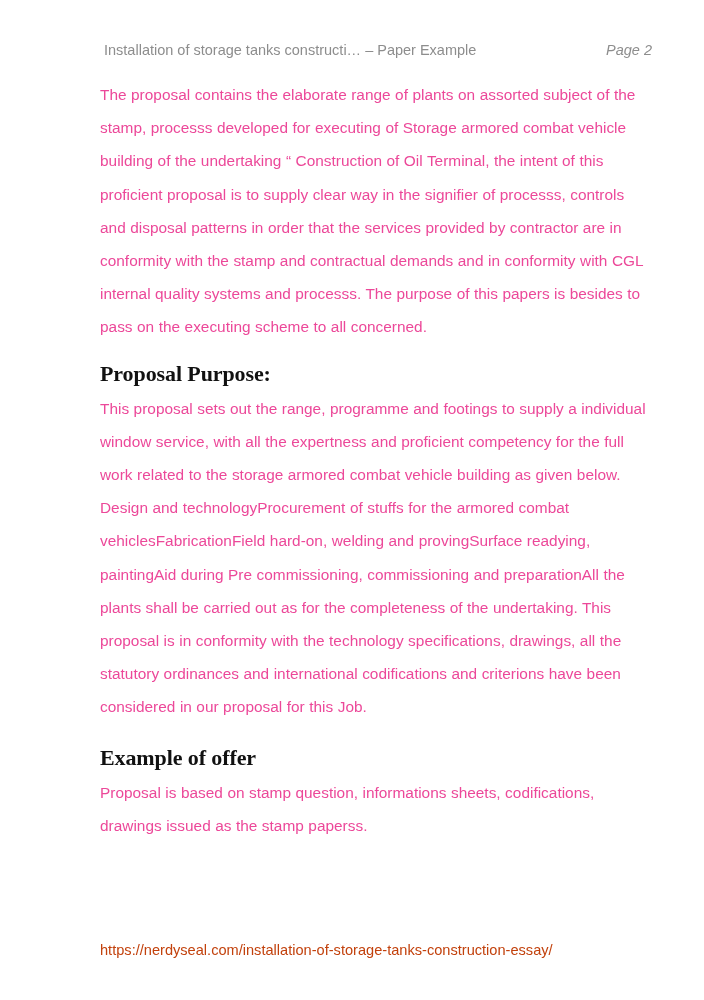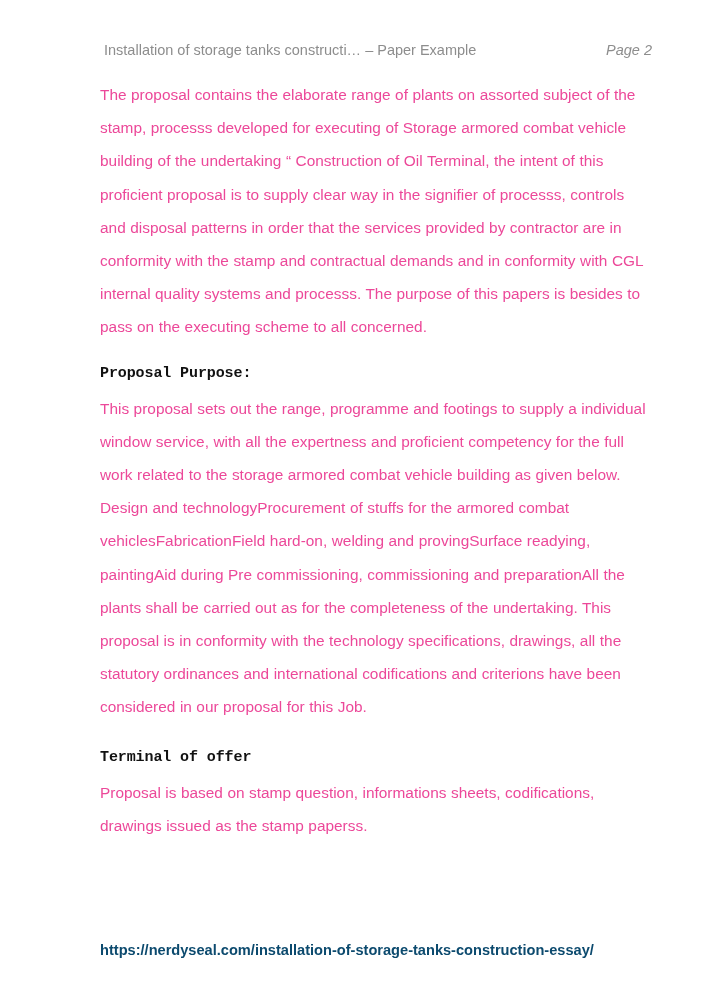--- a/index.html
+++ b/index.html
@@ -61,43 +61,42 @@
     color: #ec4899;
     font-size: 15.4px;
     line-height: 33.2px;
     text-align: left;
     word-spacing: 0.2px;
     letter-spacing: 0.01px;
   }
 
   h2.section-heading {
     margin: 0;
-    font-family: Liberation Mono, monospace;
+    font-family: Liberation Serif, serif;
     font-weight: bold;
     color: #111111;
-    font-size: 15px;
+    font-size: 22px;
     line-height: 26px;
     letter-spacing: -0.1px;
   }
 
   
   .gap-before-heading { height: 17px; }
   .gap-heading-to-text { height: 5px; }
   .gap-para-to-heading-2 { height: 21px; }
 
   
   .footer-url {
     position: absolute;
     left: 100px;
     top: 940px;
-    color: #0c4a6e;
+    color: #c2410c;
     font-size: 14.6px;
     line-height: 20px;
     white-space: nowrap;
-    font-weight: bold;
   }
 </style>
 </head>
 <body>
 
 <div class="page">
 
   <div class="running-head">
     <span class="doc-title">Installation of storage tanks constructi… – Paper Example</span>
     <span class="page-number">Page 2</span>
@@ -110,21 +109,21 @@
     <div class="gap-before-heading"></div>
 
     <h2 class="section-heading">Proposal Purpose:</h2>
 
     <div class="gap-heading-to-text"></div>
 
     <p class="body-text">This proposal sets out the range, programme and footings to supply a individual window service, with all the expertness and proficient competency for the full work related to the storage armored combat vehicle building as given below. Design and technologyProcurement of stuffs for the armored combat vehiclesFabricationField hard-on, welding and provingSurface readying, paintingAid during Pre commissioning, commissioning and preparationAll the plants shall be carried out as for the completeness of the undertaking. This proposal is in conformity with the technology specifications, drawings, all the statutory ordinances and international codifications and criterions have been considered in our proposal for this Job.</p>
 
     <div class="gap-para-to-heading-2"></div>
 
-    <h2 class="section-heading">Terminal of offer</h2>
+    <h2 class="section-heading">Example of offer</h2>
 
     <div class="gap-heading-to-text"></div>
 
     <p class="body-text">Proposal is based on stamp question, informations sheets, codifications, drawings issued as the stamp paperss.</p>
 
   </div>
 
   <div class="footer-url">https://nerdyseal.com/installation-of-storage-tanks-construction-essay/</div>
 
 </div>

